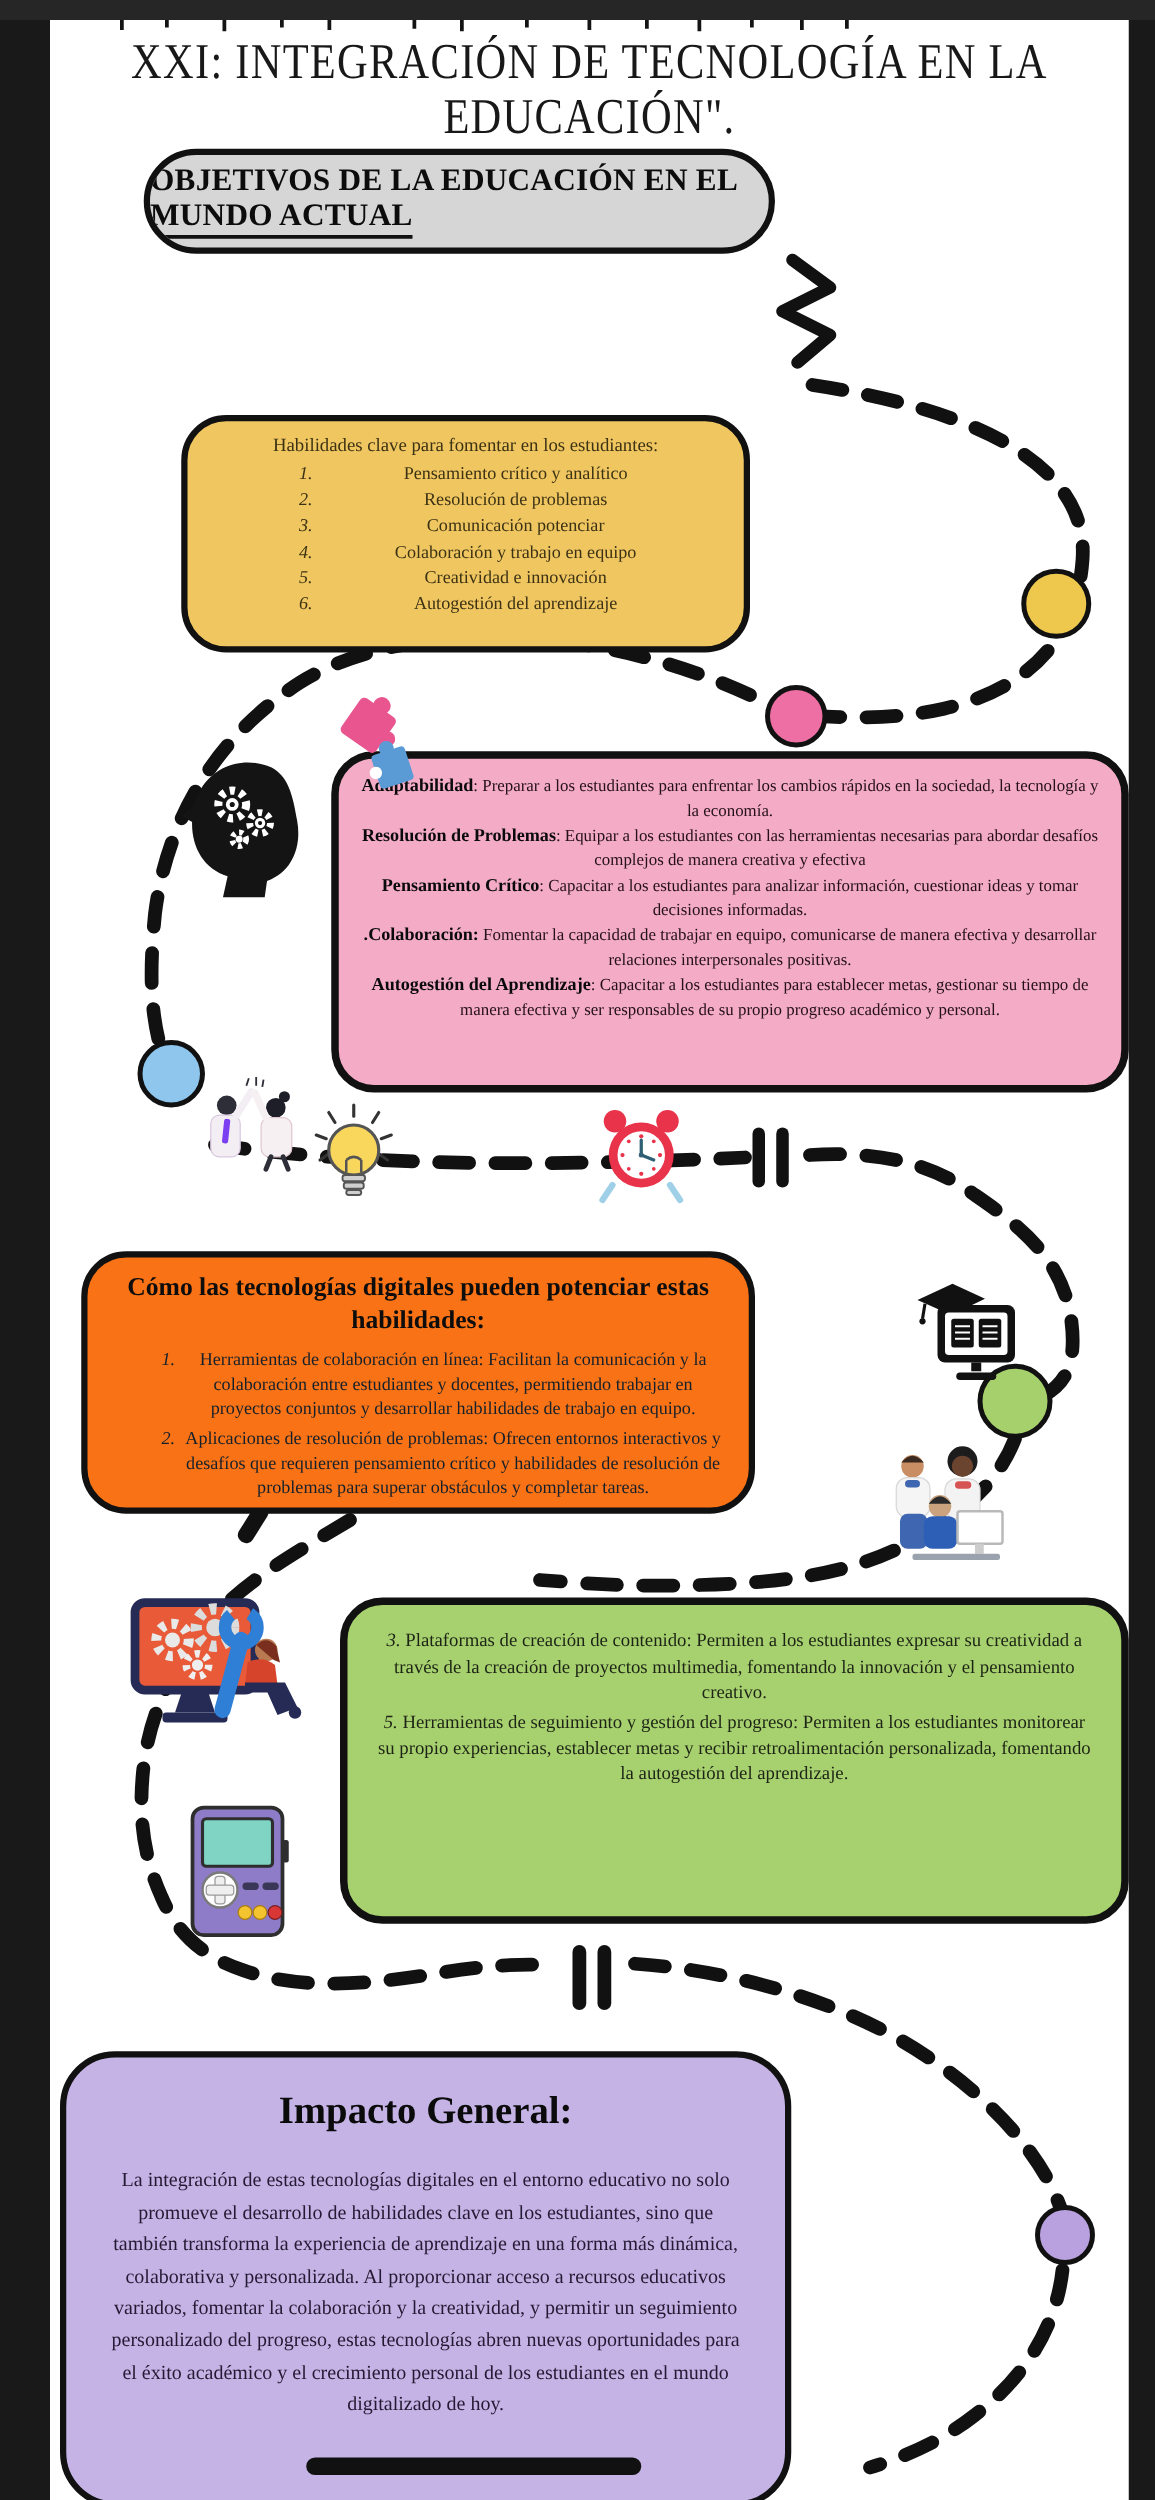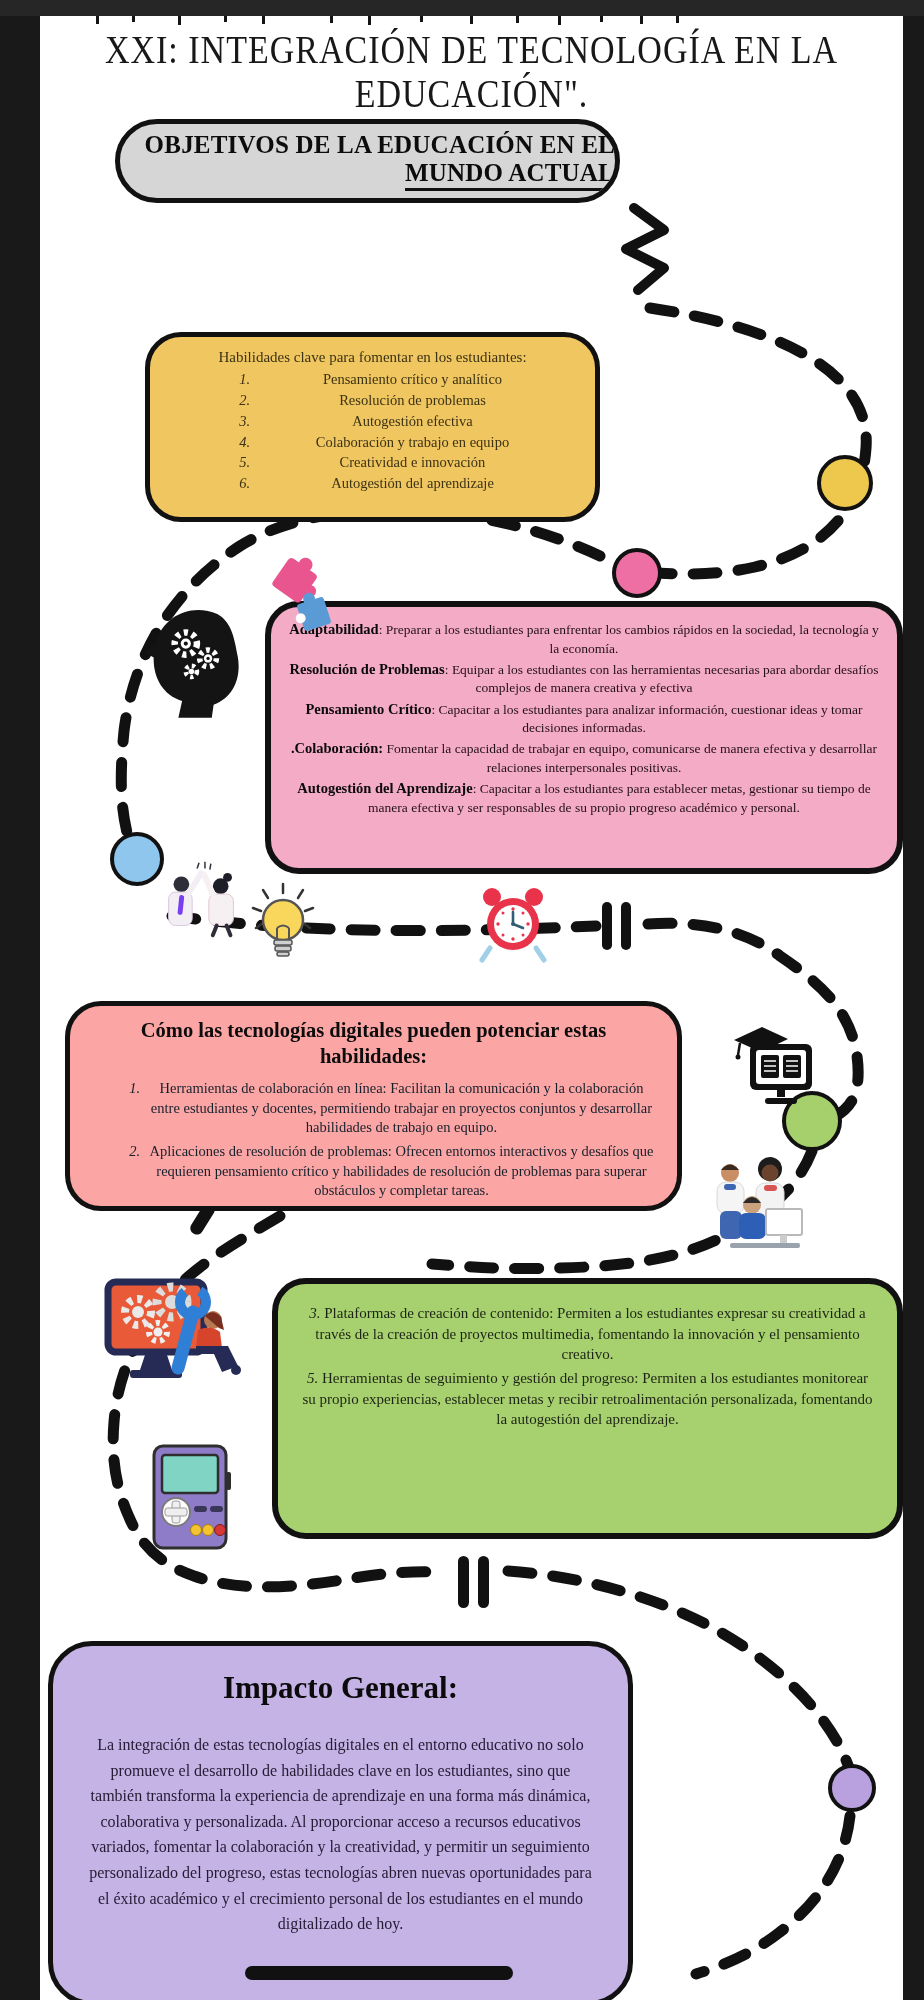--- a/index.html
+++ b/index.html
@@ -14,37 +14,37 @@
   .cut-marks i{position:absolute;top:0;background:#141414;width:3px;display:block;}
 
   .title-line{position:absolute;left:40px;right:21px;text-align:center;z-index:2;
               font-size:34px;letter-spacing:1px;color:#181818;transform:scaleY(1.18);
               transform-origin:top center;white-space:nowrap;}
   .title-1{top:12px;}
   .title-2{top:56px;}
 
   .bx{position:absolute;box-sizing:border-box;border:5px solid #111;z-index:3;overflow:hidden;}
   .banner{left:115px;top:103px;width:505px;height:84px;background:#d6d6d6;border-radius:44px;
-          display:flex;flex-direction:column;align-items:flex-end;justify-content:center;}
+          display:flex;flex-direction:column;align-items:flex-start;justify-content:center;}
   .banner .l{font-weight:bold;font-size:25px;line-height:1.12;color:#0c0c0c;letter-spacing:.2px;}
   .banner .l.u{border-bottom:3px solid #111;padding-bottom:1px;}
 
   .skills{left:145px;top:316px;width:455px;height:190px;background:#f0c661;border-radius:36px;
           padding:12px 20px;}
   .skills .t{text-align:center;font-size:15px;color:#3c3214;margin:0 0 4px 0;}
   .skills .row{display:flex;font-size:14.5px;color:#3c3214;line-height:1.3;margin:2px 0;}
   .skills .row .n{width:80px;text-align:right;font-style:italic;flex:none;}
   .skills .row .v{flex:1;text-align:center;}
 
   .defs{left:265px;top:585px;width:638px;height:273px;background:#f4abc6;border-radius:34px;
         border-width:6px;padding:11px 18px;}
   .defs p{margin:2px 0;text-align:center;font-size:13.5px;line-height:1.35;color:#241018;}
   .defs b{color:#0a0a0a;font-size:14.5px;}
 
-  .digital{left:65px;top:985px;width:617px;height:210px;background:#fca5a5;border-radius:36px;
+  .digital{left:65px;top:985px;width:539px;height:210px;background:#f97316;border-radius:36px;
            padding:12px 22px;}
   .digital .t{text-align:center;font-weight:bold;font-size:20.5px;line-height:1.25;color:#0d0d0d;margin:0 0 10px 0;}
   .digital .row{display:flex;font-size:14.5px;line-height:1.35;color:#15202b;margin:4px 0;}
   .digital .row .n{width:48px;text-align:right;font-style:italic;flex:none;padding-right:8px;}
   .digital .row .v{flex:1;text-align:center;}
 
   .platforms{left:272px;top:1262px;width:631px;height:261px;background:#a7d16f;border-radius:34px;
              border-width:6px;padding:16px 22px;}
   .platforms p{margin:3px 0;text-align:center;font-size:15px;line-height:1.38;color:#1d2415;}
   .platforms i{font-style:italic;}
@@ -124,21 +124,21 @@
     <div class="row">
       <span class="n">1.</span>
       <span class="v">Pensamiento crítico y analítico</span>
       </div>
     <div class="row">
       <span class="n">2.</span>
       <span class="v">Resolución de problemas</span>
       </div>
     <div class="row">
       <span class="n">3.</span>
-      <span class="v">Autogestión efectiva</span>
+      <span class="v">Comunicación potenciar</span>
       </div>
     <div class="row">
       <span class="n">4.</span>
       <span class="v">Colaboración y trabajo en equipo</span>
       </div>
     <div class="row">
       <span class="n">5.</span>
       <span class="v">Creatividad e innovación</span>
       </div>
     <div class="row">

